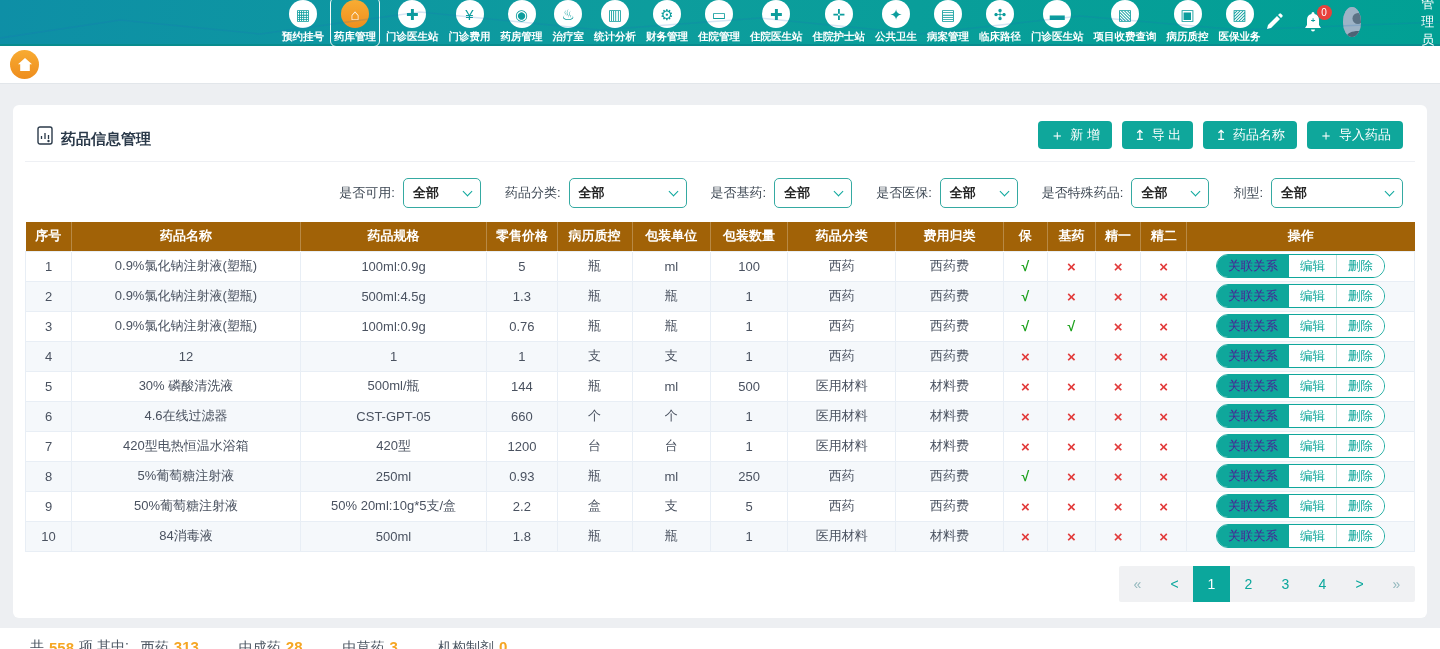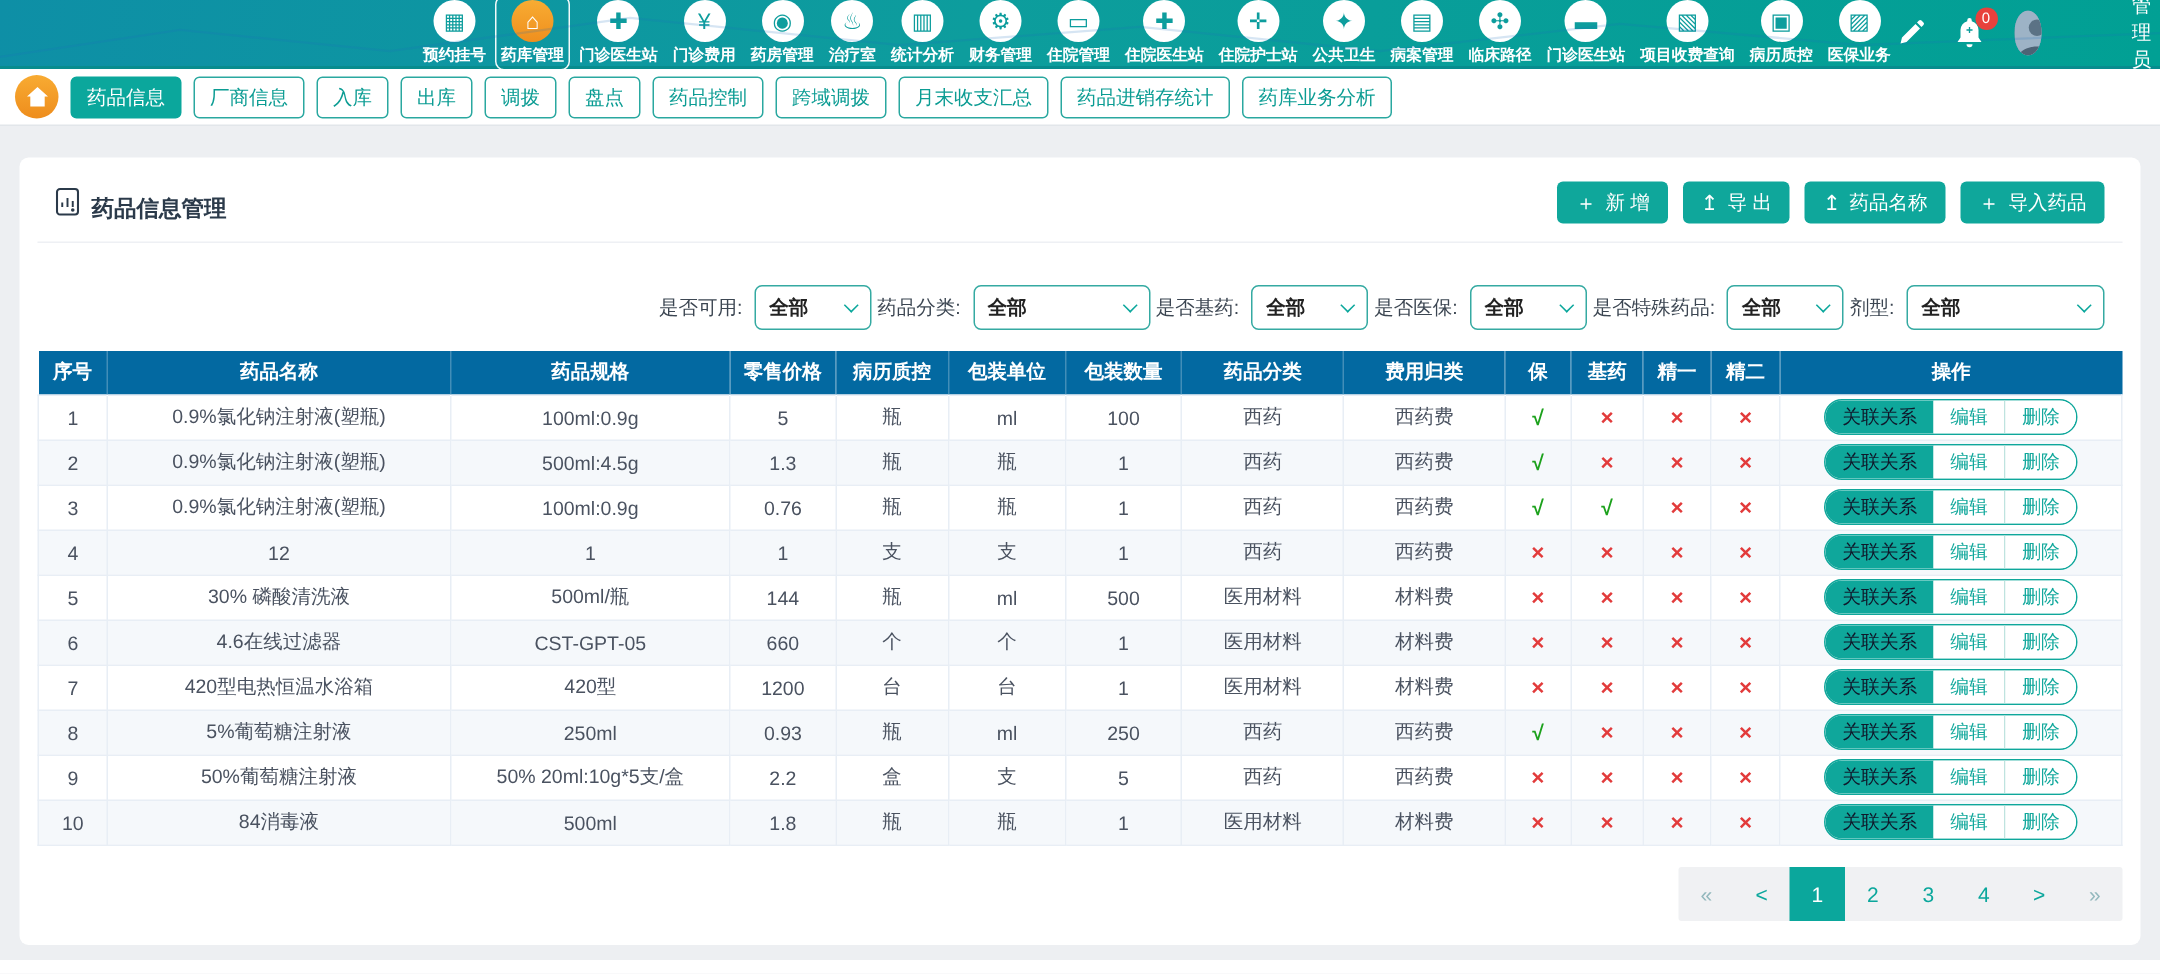--- a/index.html
+++ b/index.html
@@ -52,52 +52,52 @@
     cursor:pointer; font-family:inherit; }
   .act-glyph { font-size:14px; line-height:1; }
 
   
   .filter-row { display:flex; align-items:center; padding:16px 12px 14px; }
   .search-box { width:180px; height:30px; border:1px solid #35aaa2; border-radius:5px;
     display:flex; align-items:center; gap:6px; padding:0 8px; background:#fff; }
   .search-box input { border:none; outline:none; width:100%; font-size:12.5px;
     color:#333; font-family:inherit; }
   .search-box input::placeholder { color:#9aa3ad; }
-  .filters { margin-left:auto; display:flex; align-items:flex-start; gap:4px;margin-top:12px; }
+  .filters { margin-left:auto; display:flex; align-items:flex-start; gap:24px; }
   .filter { display:flex; align-items:center; gap:8px; }
   .f-label { font-size:13px; color:#3c4652; white-space:nowrap; }
   .select { height:30px; border:1px solid #35aaa2; border-radius:5px; background:#fff;
     display:flex; align-items:center; justify-content:space-between; padding:0 9px;
     cursor:pointer; }
   .select .val { font-size:13px; font-weight:bold; color:#222; }
   .chev { width:7px; height:7px; border-right:1.6px solid #0ba79c;
     border-bottom:1.6px solid #0ba79c; transform:rotate(45deg); margin-top:-4px; }
   .filter:nth-child(1) .select { width:78px; }
   .filter:nth-child(2) .select { width:118px; }
   .filter:nth-child(3) .select { width:78px; }
   .filter:nth-child(4) .select { width:78px; }
   .filter:nth-child(5) .select { width:78px; }
   .filter:nth-child(6) .select { width:132px; }
 
   
   table { width:100%; border-collapse:collapse; table-layout:fixed; font-size:13px; }
-  thead th { background:#0369a1; color:#fff; font-weight:bold; height:29px;
+  thead th { background:#a16207; color:#fff; font-weight:bold; height:29px;
     border-right:1px solid rgba(255,255,255,.25); }
   thead th:last-child { border-right:none; }
   tbody td { height:30px; text-align:center; color:#4a5260;
     border:1px solid #e8eef5; background:#fff; overflow:hidden; white-space:nowrap; }
   tbody tr:nth-child(even) td { background:#f5f8fb; }
   .flag { font-weight:bold; }
   .flag-yes { color:#1ca11c; font-size:14px; }
   .flag-no  { color:#e23b3b; font-size:15px; }
   .act-group { display:inline-flex; border:1px solid #0fa79b; border-radius:13px;
     overflow:hidden; height:24px; align-items:stretch; }
   .ag-btn { border:none; font-size:12.5px; cursor:pointer; padding:0 11px;
     font-family:inherit; line-height:22px; }
-  .ag-main { background:#0fa79b; color:#0f172a; }
+  .ag-main { background:#0fa79b; color:#4c1d95; }
   .ag-mid { background:#fff; color:#0fa79b; border-right:1px solid #bfe3df; }
   .ag-last { background:#fff; color:#0fa79b; }
 
   
   .pager-row { display:flex; justify-content:flex-end; padding:14px 0 4px; }
   .pager { background:#f0f1f3; border-radius:2px; display:flex; }
   .pg { width:37px; height:36px; border:none; background:transparent; color:#0ba79c;
     font-size:14px; cursor:pointer; font-family:inherit; }
   .pg:first-child, .pg:last-child { color:#93b8bd; }
   .pg.active { background:#0ba79c; color:#fff; }
@@ -268,43 +268,20 @@
     <span class="user-name">管理员</span>
   </div>
 </div>
 
 <div class="tabbar">
   <span class="home-btn">
     <svg width="16" height="15" viewBox="0 0 16 15">
         <path d="M8 1 L15 7.3 H12.8 V14 H3.2 V7.3 H1 Z" fill="#fff"></path>
       </svg>
   </span>
-  <div class="tabs">
-  <button class="tab active">药品信息</button>
-
-  <button class="tab">厂商信息</button>
-
-  <button class="tab">入库</button>
-
-  <button class="tab">出库</button>
-
-  <button class="tab">调拨</button>
-
-  <button class="tab">盘点</button>
-
-  <button class="tab">药品控制</button>
-
-  <button class="tab">跨域调拨</button>
-
-  <button class="tab">月末收支汇总</button>
-
-  <button class="tab">药品进销存统计</button>
-
-  <button class="tab">药库业务分析</button>
-</div>
 </div>
 
 <div class="card">
 
   <div class="card-head">
     <span>
       <svg width="16" height="19" viewBox="0 0 16 19">
           <rect x="1" y="1" width="14" height="17" rx="2" fill="none" stroke="#2b3a4a" stroke-width="1.4"></rect>
           <path d="M4.5 10 v3 M8 7 v6 M11.5 9 v4" stroke="#2b3a4a" stroke-width="1.3"></path>
           <circle cx="11.5" cy="15" r="1.2" fill="#2b3a4a"></circle>

